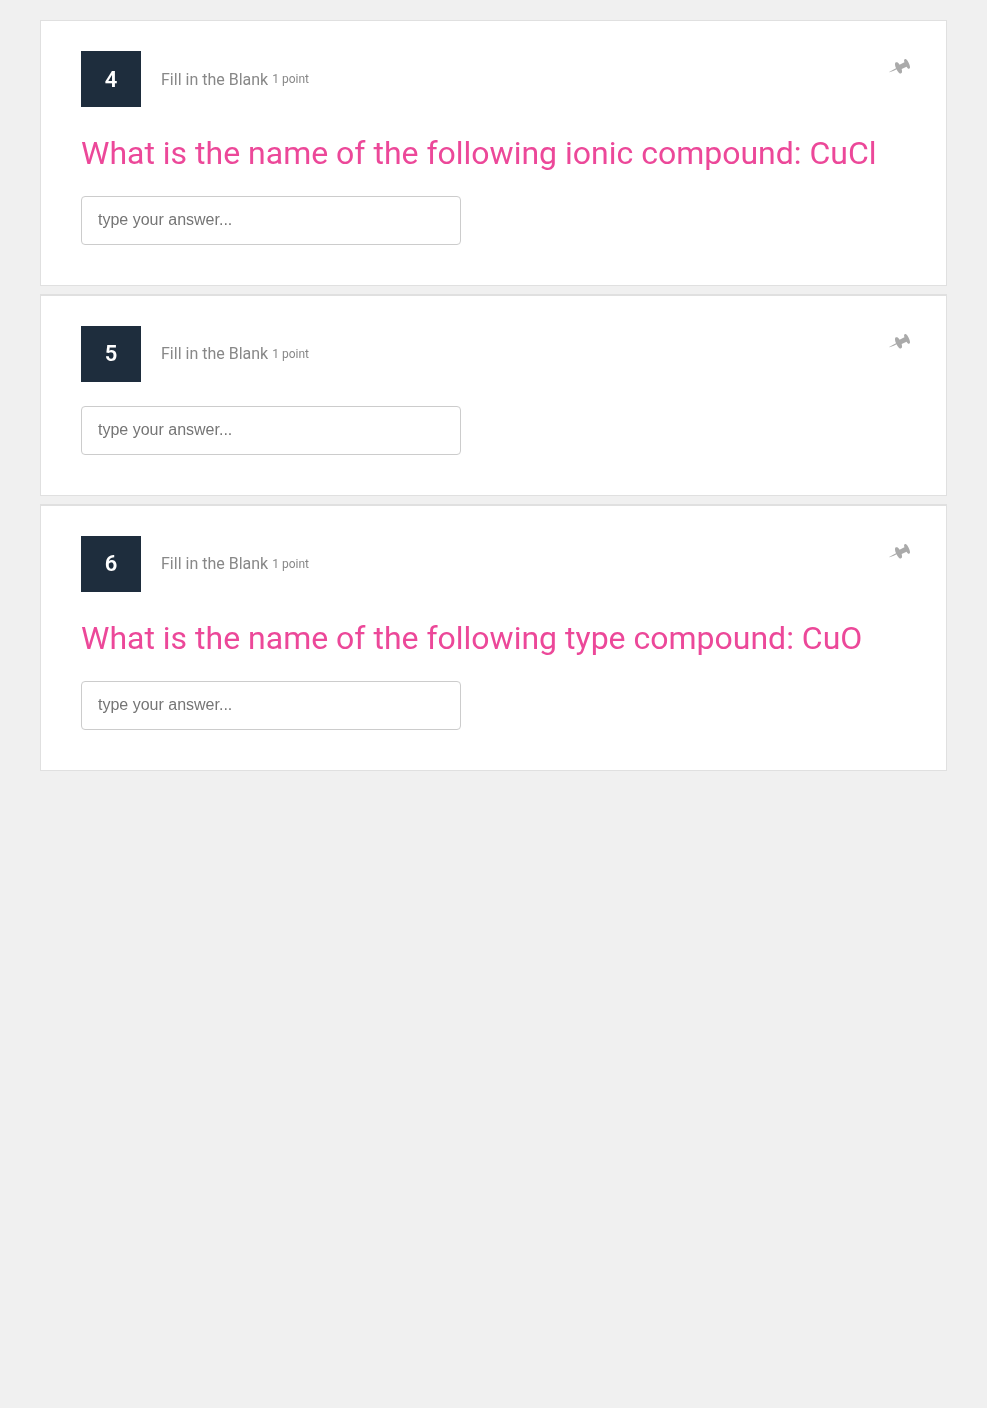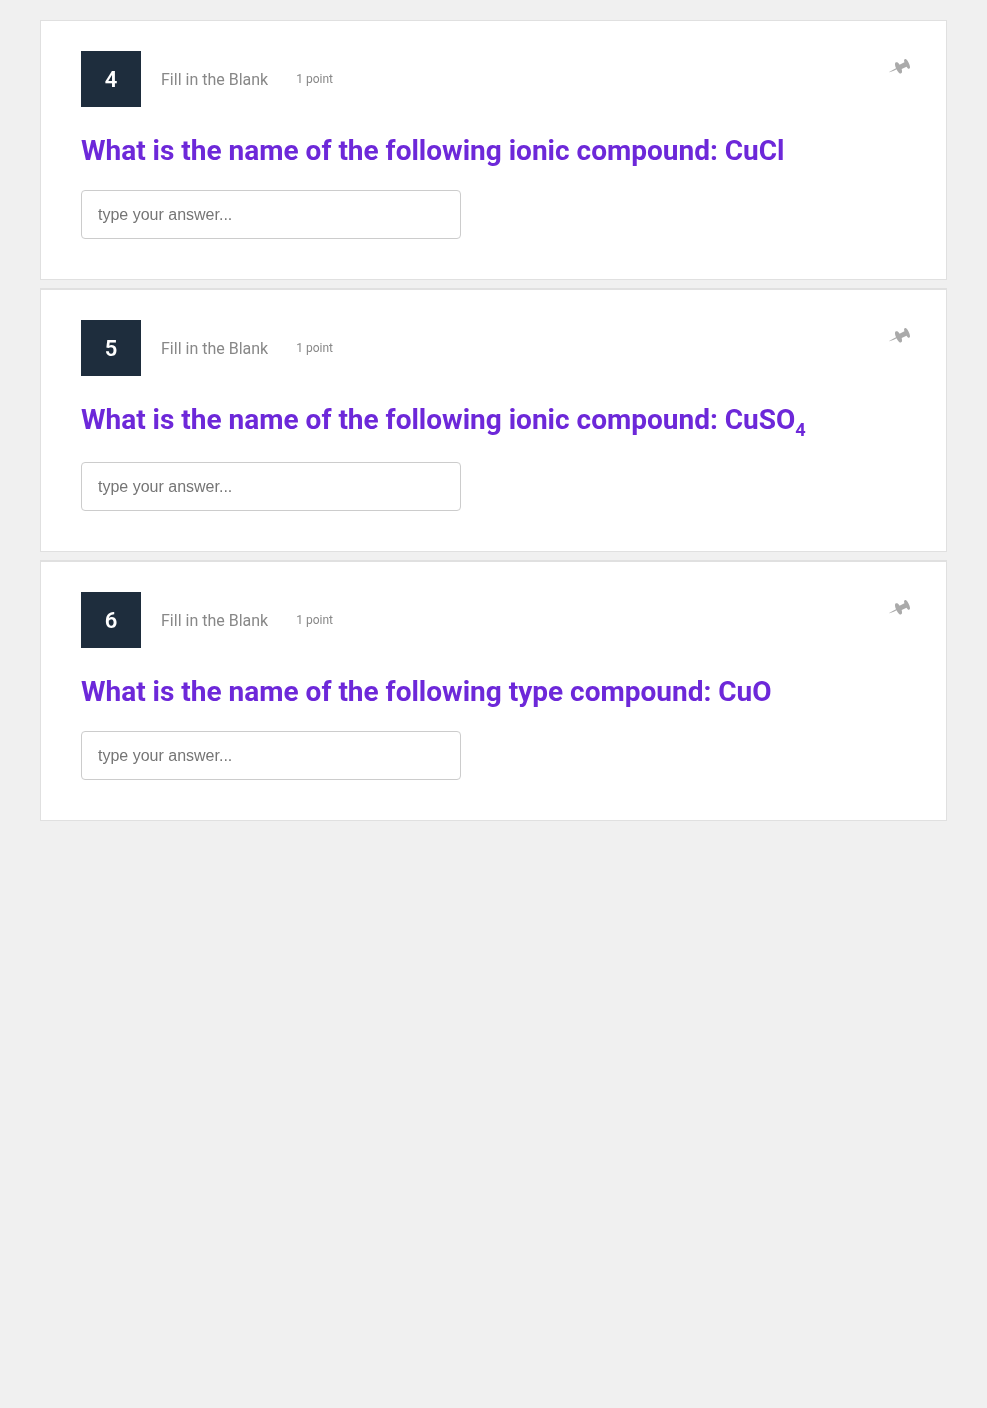--- a/index.html
+++ b/index.html
@@ -46,21 +46,21 @@
       height: 56px;
       display: flex;
       align-items: center;
       justify-content: center;
       flex-shrink: 0;
     }
 
     .question-meta {
       display: flex;
       align-items: center;
-      gap: 28px;
+      gap: 4px;
       flex: 1;
     }
 
     .question-type {
       color: #888888;
       font-size: 16px;
     }
 
     .question-points {
       color: #888888;
@@ -75,23 +75,23 @@
       color: #aaaaaa;
       cursor: pointer;
       transform: rotate(20deg);
     }
 
     .question-body {
       padding-left: 0;
     }
 
     .question-text {
-      font-size: 28px;
-      font-weight: 700;
-      color: #6d28d9;
+      font-size: 32px;
+      font-weight: 400;
+      color: #ec4899;
       margin-bottom: 20px;
       line-height: 1.4;
     }
 
     .answer-input {
       width: 380px;
       height: 49px;
       border: 1px solid #cccccc;
       border-radius: 4px;
       padding: 0 16px;
@@ -137,21 +137,20 @@
   <div class="question-card">
     <div class="question-header">
       <div class="question-number-badge">5</div>
       <div class="question-meta">
         <span class="question-type">Fill in the Blank</span>
         <span class="question-points">1 point</span>
       </div>
     </div>
     <span class="pin-icon">🖈</span>
     <div class="question-body">
-      <div class="question-text">What is the name of the following ionic compound: CuSO<sub>4</sub></div>
       <input class="answer-input" type="text" placeholder="type your answer..." style="">
     </div>
   </div>
 
   <div class="divider"></div>
 
   <div class="question-card">
     <div class="question-header">
       <div class="question-number-badge">6</div>
       <div class="question-meta">

